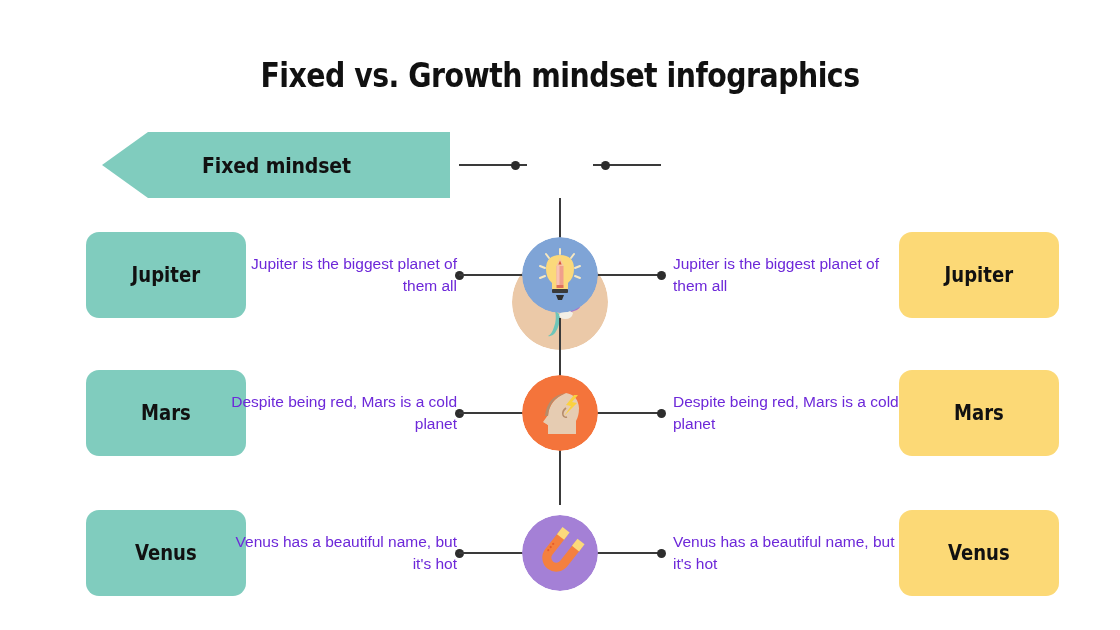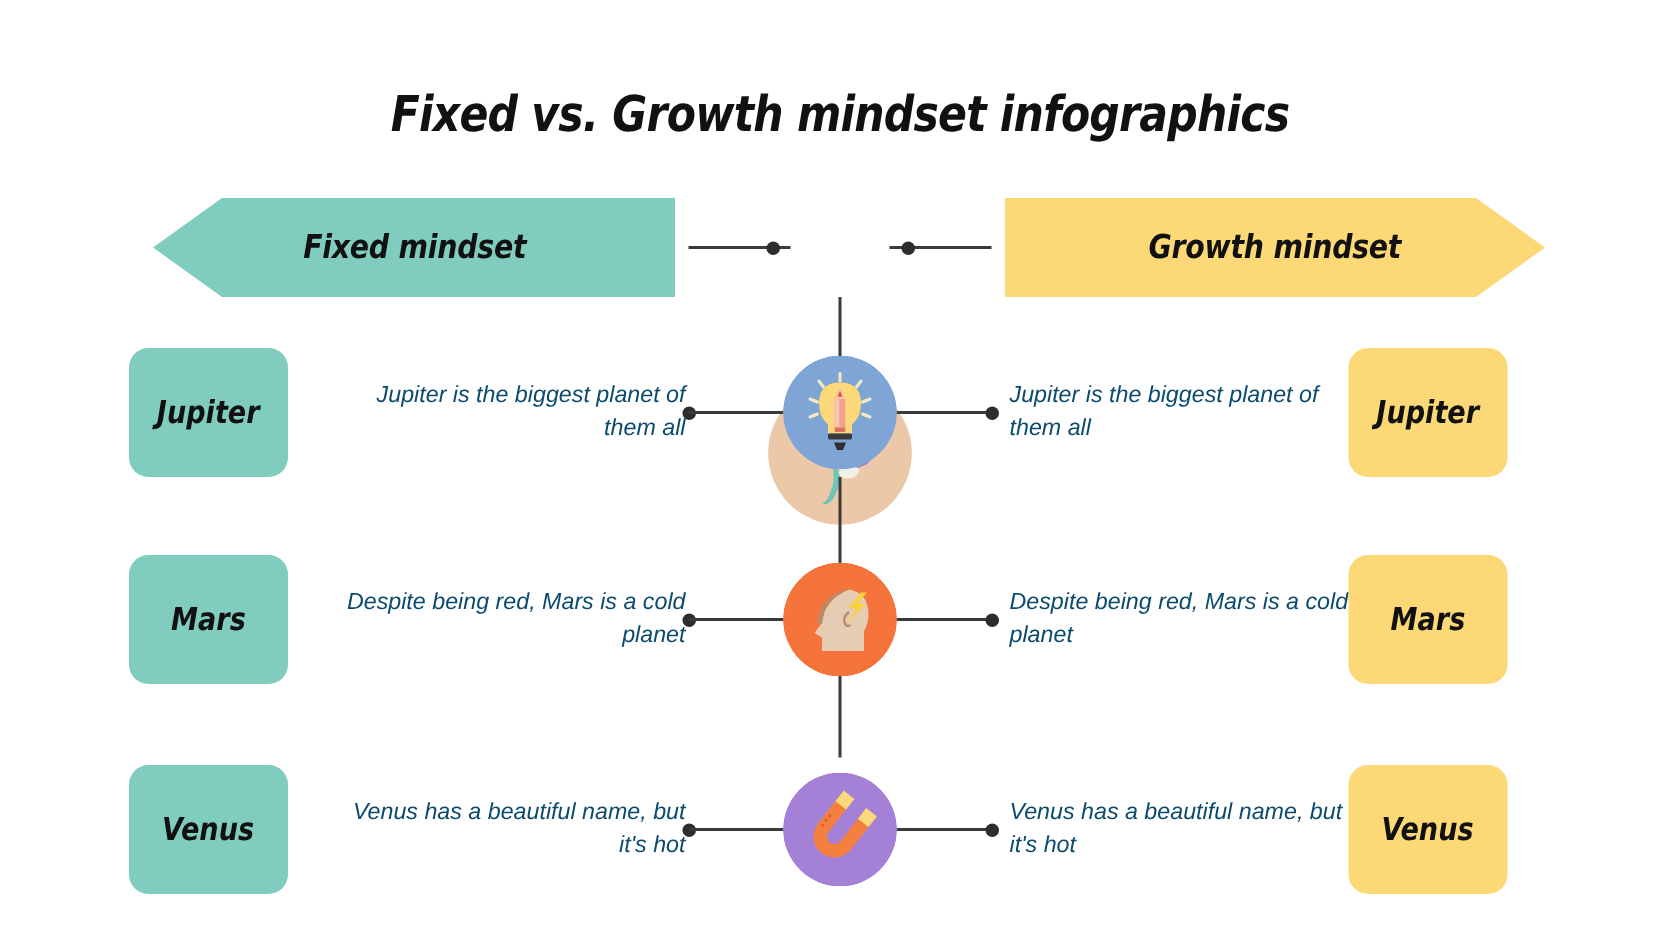--- a/index.html
+++ b/index.html
@@ -12,21 +12,20 @@
     background: #ffffff;
     font-family: "Liberation Sans", sans-serif;
     overflow: hidden;
     position: relative;
   }
 
   #canvas {
     position: relative;
     width: 1120px;
     height: 630px;
-    font-style: italic;
   }
 
   
   #page-title {
     position: absolute;
     top: 56px;
     left: 0;
     width: 1120px;
     text-align: center;
     font-family: "DejaVu Sans", sans-serif;
@@ -85,21 +84,21 @@
     height: 86px;
   }
   #row-0 { top: 232px; }
   #row-1 { top: 370px; }
   #row-2 { top: 510px; }
 
   .pill {
     position: absolute;
     top: 0;
     height: 86px;
-    width: 106px;
+    width: 160px;
     border-radius: 13px;
     display: flex;
     align-items: center;
     justify-content: center;
   }
   .pill-left  { left: 86px;  background: #80CCBE; }
   .pill-right { left: 899px; background: #FCD976; }
   .pill-label {
     font-family: "DejaVu Sans", sans-serif;
     font-weight: bold;
@@ -110,21 +109,21 @@
   }
 
   .desc {
     position: absolute;
     top: 50%;
     transform: translateY(-50%);
     width: 235px;
     font-family: "Liberation Sans", sans-serif;
     font-size: 15.5px;
     line-height: 1.42;
-    color: #0c4a6e;
+    color: #6d28d9;
   }
   .desc-left  { left: 222px; text-align: right; }
   .desc-right { left: 673px; text-align: left; }
 
   
   .h-line {
     position: absolute;
     top: 50%;
     height: 2px;
     background: #3a3a3a;
@@ -187,23 +186,20 @@
 <div id="canvas">
 
   <div id="page-title">Fixed vs. Growth mindset infographics</div>
 
   <div id="header-row">
 
     <div class="banner" id="banner-fixed">
       <span class="banner-label">Fixed mindset</span>
     </div>
 
-    <div class="banner" id="banner-growth">
-      <span class="banner-label">Growth mindset</span>
-    </div>
 
     <div class="h-line left"></div>
     <div class="h-line right"></div>
     <div class="dot inner-left"></div>
     <div class="dot inner-right"></div>
 
     <div class="icon-circle" id="circle-header">
       <svg width="96" height="96" viewBox="0 0 96 96">
         <circle cx="48" cy="48" r="48" fill="#EBC9A8"></circle>
         <path d="M32 44 q-3 -13 9 -17 q7 -5 15 -1 q11 -1 13 9 q5 6 0 12 q1 8 -7 10 q-8 4 -15 0 q-11 1 -15 -13 z" fill="#A477CC"></path>

